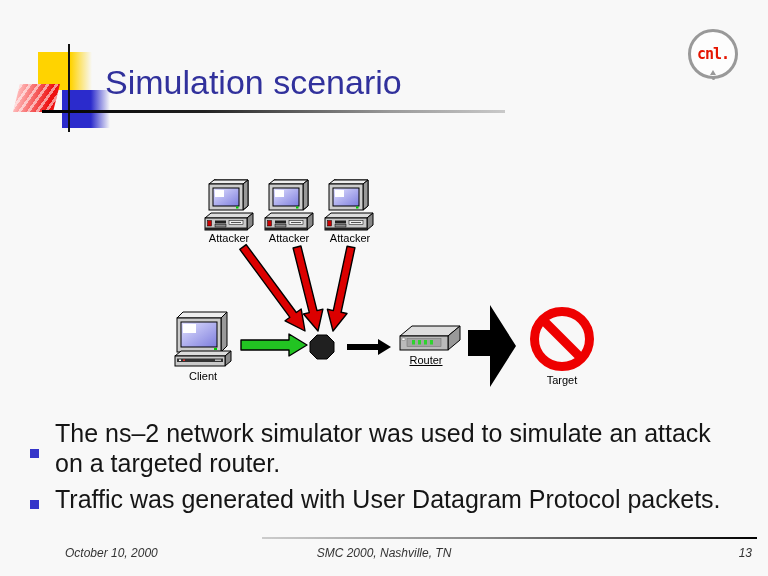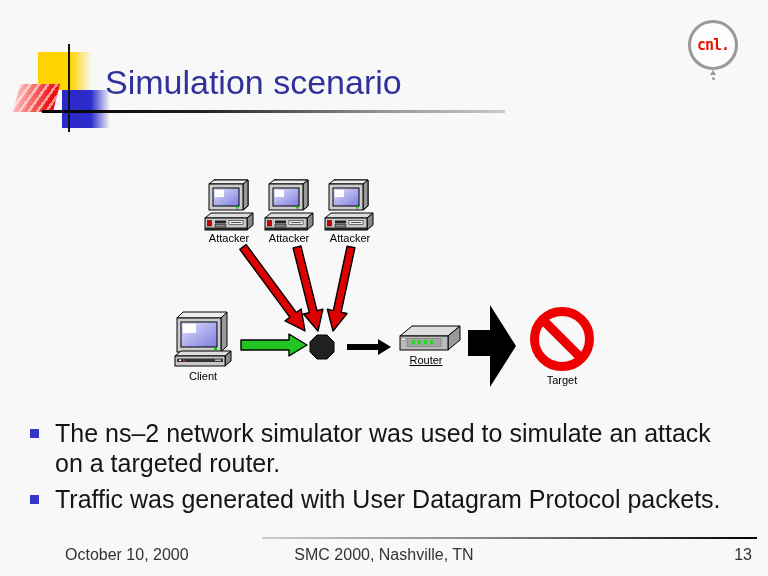--- a/index.html
+++ b/index.html
@@ -17,40 +17,40 @@
   .dec-blue{position:absolute;left:62px;top:90px;width:48px;height:38px;
     background:linear-gradient(to right,#2b2bcc 0%,#2b2bcc 60%,rgba(43,43,204,0) 100%);}
   .dec-vline{position:absolute;left:68px;top:44px;width:2px;height:88px;background:#111;}
   .title-rule{position:absolute;left:42px;top:110px;width:463px;height:3px;
     background:linear-gradient(to right,#000 0%,#222 35%,#999 75%,#c9c9c9 100%);}
 
   .page-title{position:absolute;left:105px;top:63px;font-size:34px;color:#31319C;
     letter-spacing:0px;white-space:nowrap;}
 
   
-  .logo{position:absolute;left:688px;top:20px;width:50px;height:50px;border:3px solid #999;
+  .logo{position:absolute;left:688px;top:29px;width:50px;height:50px;border:3px solid #999;
     border-radius:50%;background:#fdfdfd;display:flex;align-items:center;justify-content:center;box-sizing:border-box;}
   .logo-text{color:#e51400;font-family:"DejaVu Sans Mono",monospace;font-weight:bold;
     font-size:15px;letter-spacing:-1px;}
   .logo-stem{position:absolute;left:710px;top:70px;width:6px;height:5px;background:#999;
     clip-path:polygon(50% 0,100% 100%,0 100%);}
   .logo-dot{position:absolute;left:712px;top:77px;width:3px;height:3px;background:#999;border-radius:50%;}
 
   
   .diag-label{position:absolute;font-size:11px;color:#000;text-align:center;width:70px;}
 
   
-  .bullet-row{position:absolute;left:30px;width:712px;display:flex;align-items:flex-start;}
+  .bullet-row{position:absolute;left:30px;width:712px;display:flex;align-items:center;}
   .bullet-sq{flex:0 0 9px;width:9px;height:9px;background:#3535C9;margin:11px 16px 0 0;}
   .bullet-text{font-size:25px;line-height:30px;color:#151515;}
 
   
   .footer-rule{position:absolute;left:262px;top:537px;width:495px;height:2px;
     background:linear-gradient(to right,#ccc 0%,#888 45%,#000 100%);}
-  .footer-text{position:absolute;top:546px;font-size:16px;color:#333;}
+  .footer-text{position:absolute;top:546px;font-size:12px;color:#333;font-style:italic;}
   .footer-date{left:65px;}
   .footer-venue{left:234px;width:300px;text-align:center;}
   .footer-page{right:16px;}
 
   .diagram-svg{position:absolute;left:0;top:0;}
 </style>
 </head>
 <body>
 
 <div class="slide">

